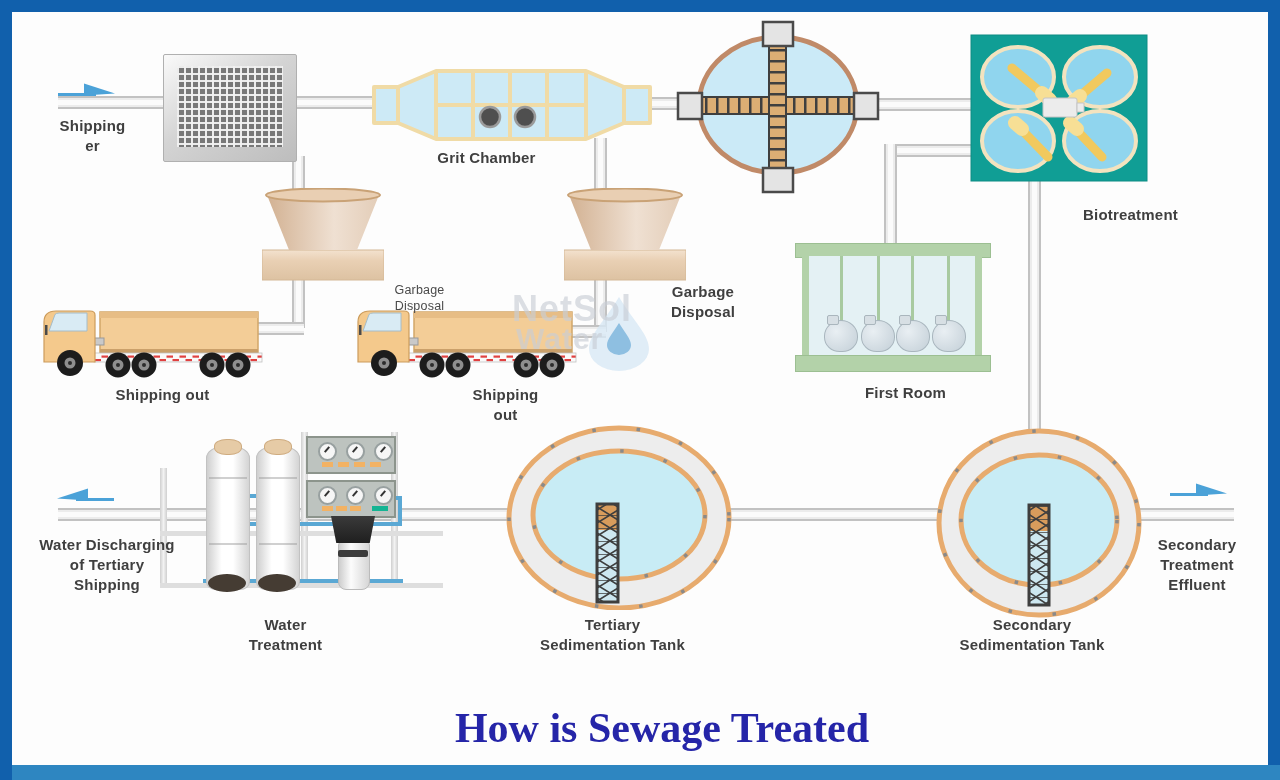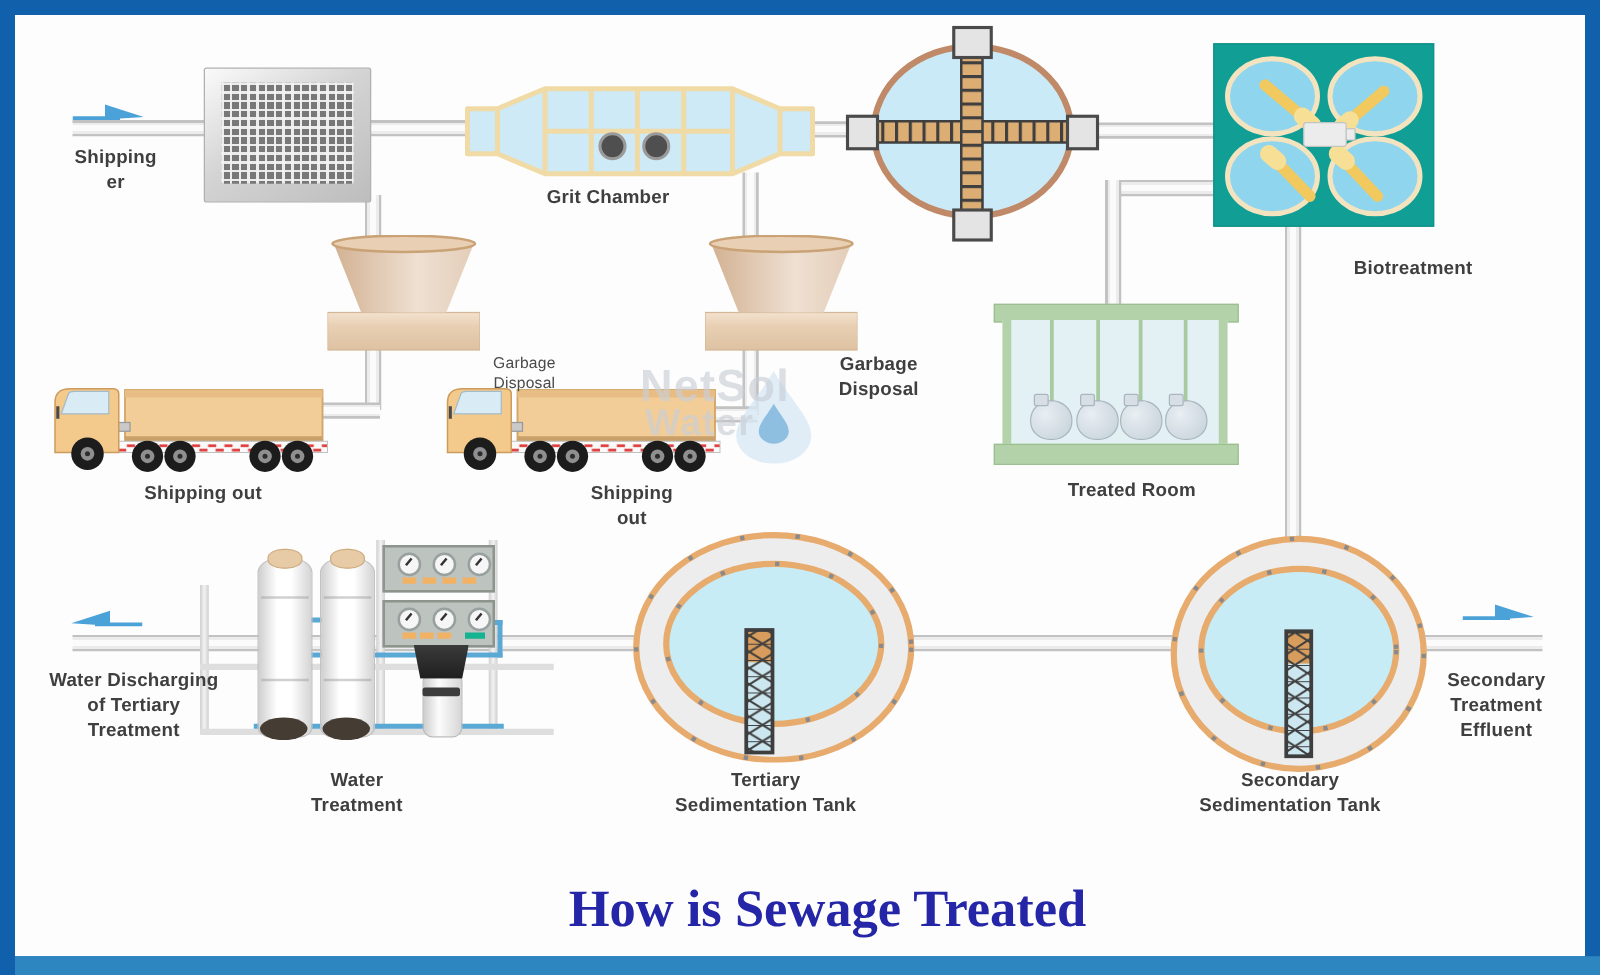--- a/index.html
+++ b/index.html
@@ -358,24 +358,24 @@
 er</div>
   <div class="lbl" style="left:404px;top:148px;width:165px">Grit Chamber</div>
   <div class="lbl" style="left:1058px;top:205px;width:145px">Biotreatment</div>
   <div class="lbl small" style="left:372px;top:282px;width:95px">Garbage
 Disposal</div>
   <div class="lbl" style="left:648px;top:282px;width:110px">Garbage
 Disposal</div>
   <div class="lbl" style="left:80px;top:385px;width:165px">Shipping out</div>
   <div class="lbl" style="left:438px;top:385px;width:135px">Shipping
 out</div>
-  <div class="lbl" style="left:828px;top:383px;width:155px">Treated Room</div>
+  <div class="lbl" style="left:828px;top:383px;width:155px">First Room</div>
   <div class="lbl" style="left:12px;top:535px;width:190px">Water Discharging
 of Tertiary
-Treatment</div>
+Shipping</div>
   <div class="lbl" style="left:218px;top:615px;width:135px">Water
 Treatment</div>
   <div class="lbl" style="left:495px;top:615px;width:235px">Tertiary
 Sedimentation Tank</div>
   <div class="lbl" style="left:912px;top:615px;width:240px">Secondary
 Sedimentation Tank</div>
   <div class="lbl" style="left:1133px;top:535px;width:128px">Secondary
 Treatment
 Effluent</div>
 

